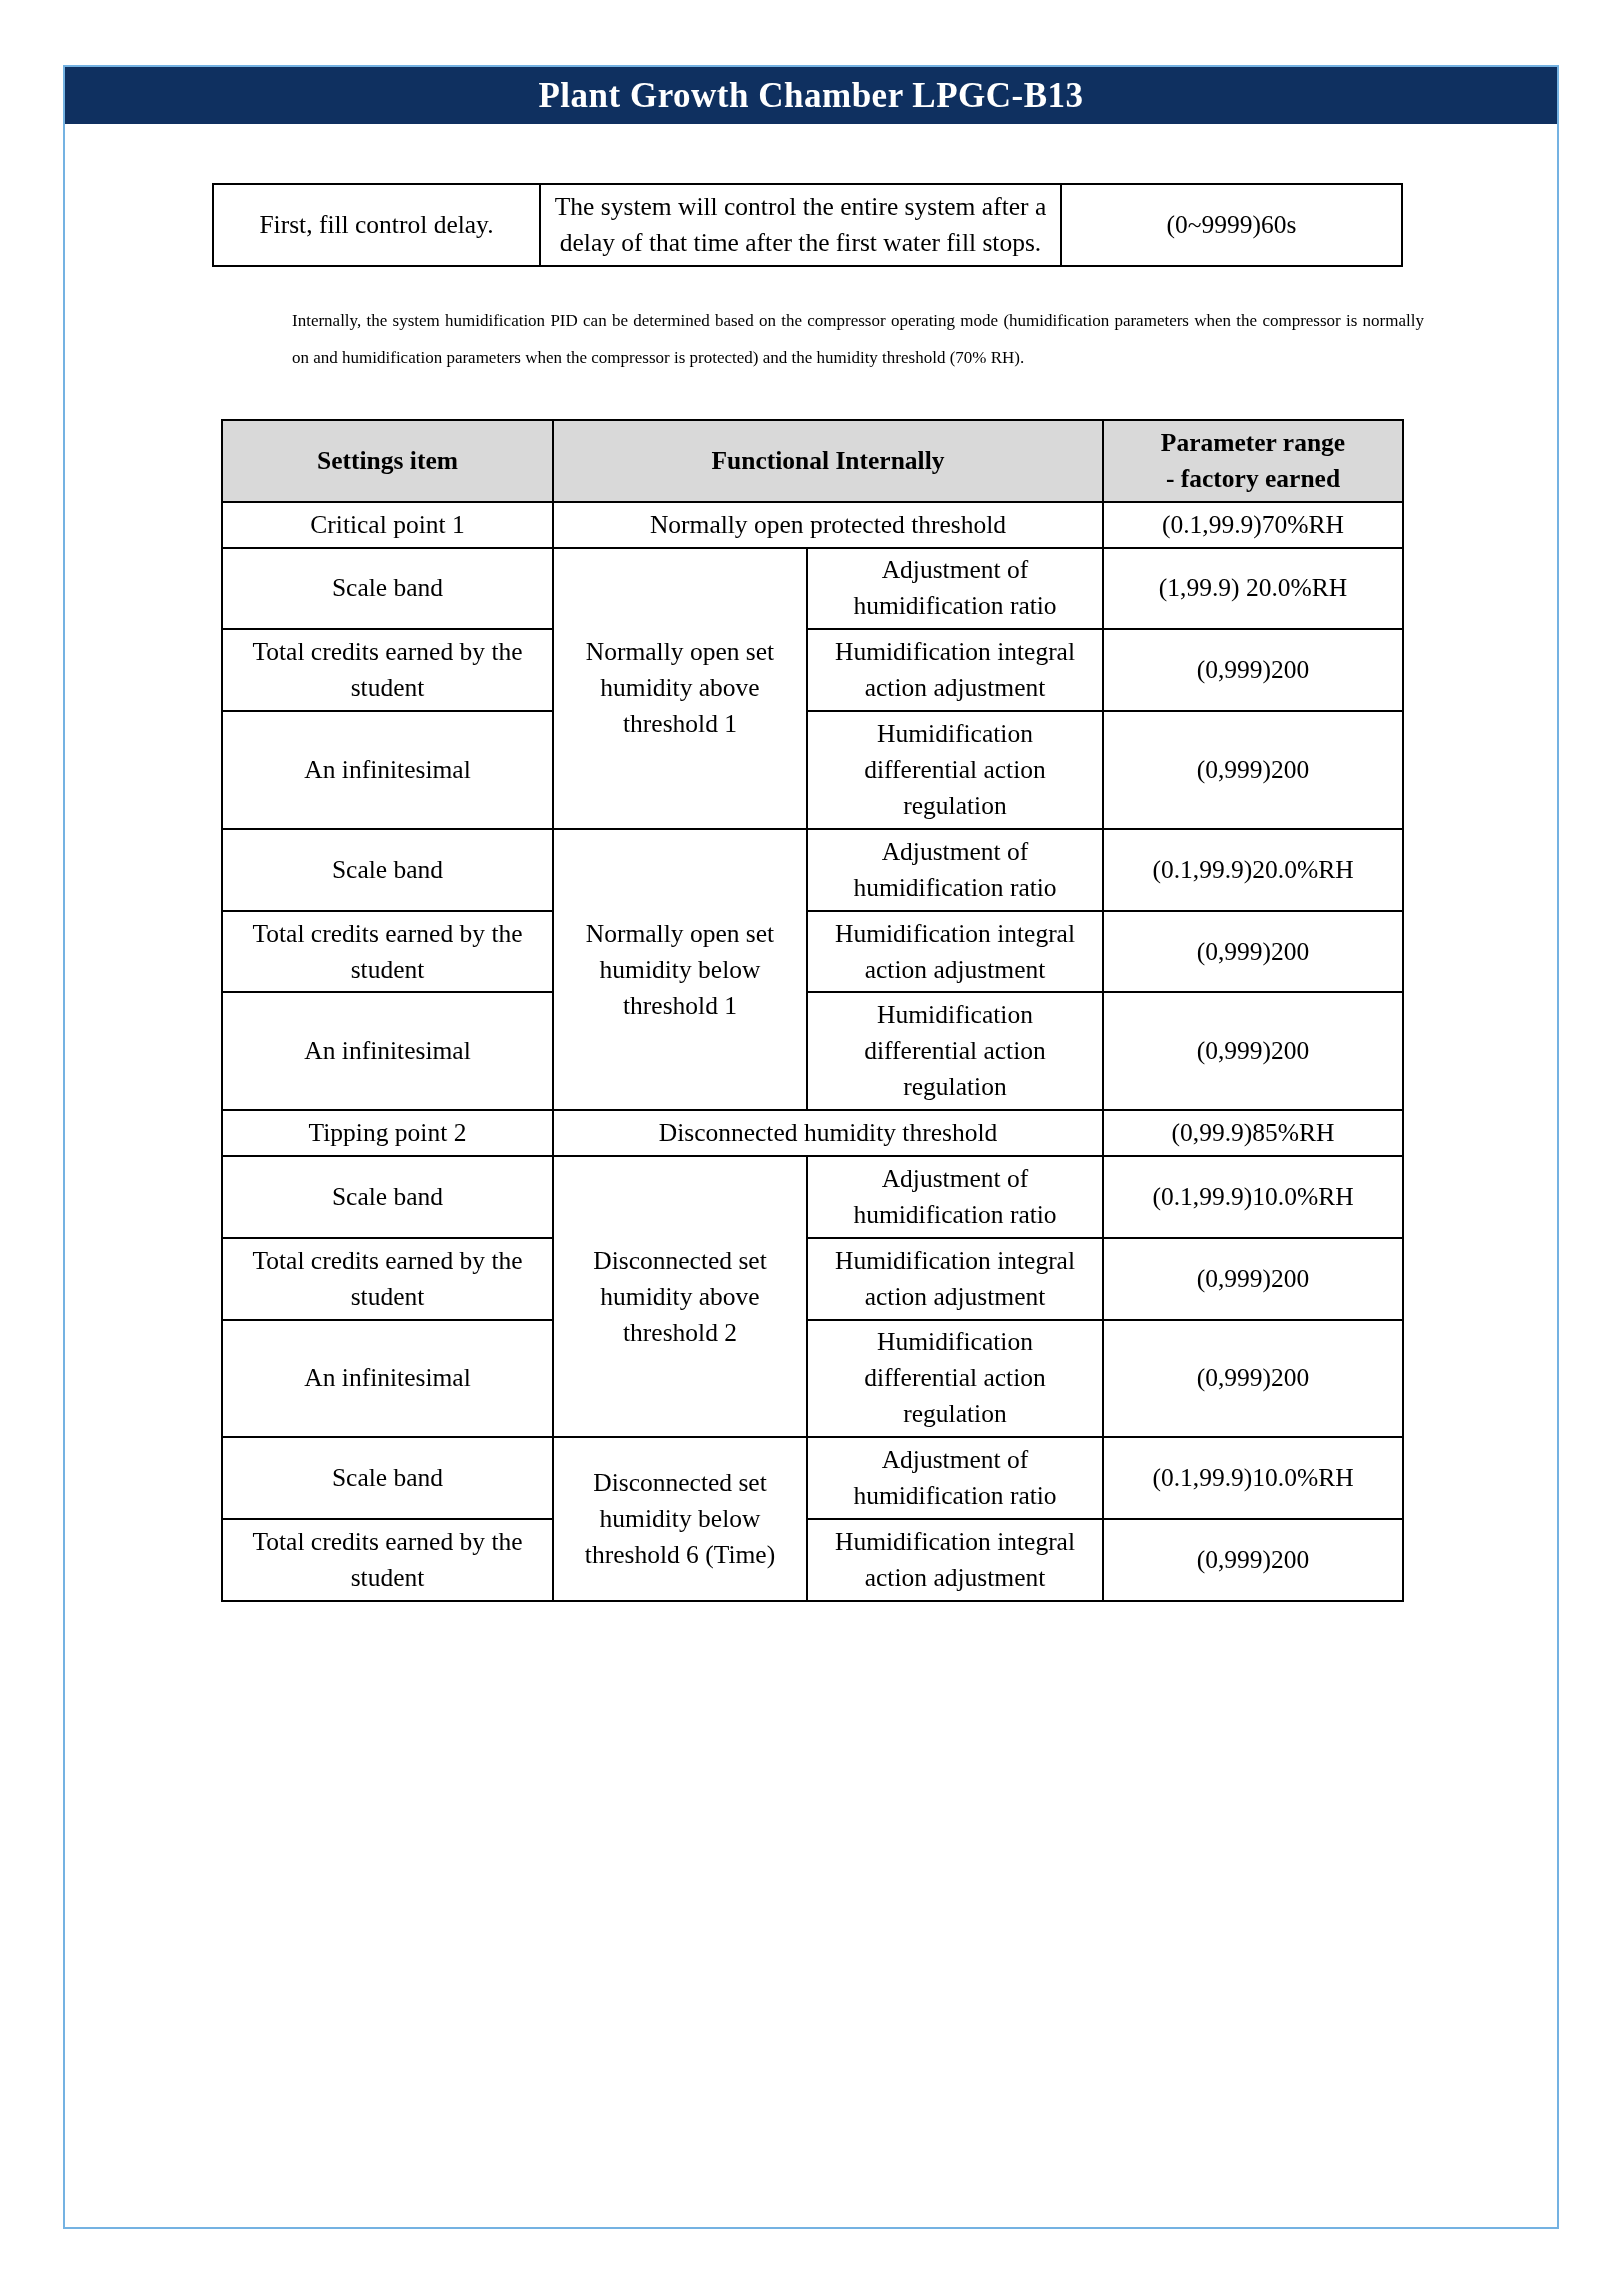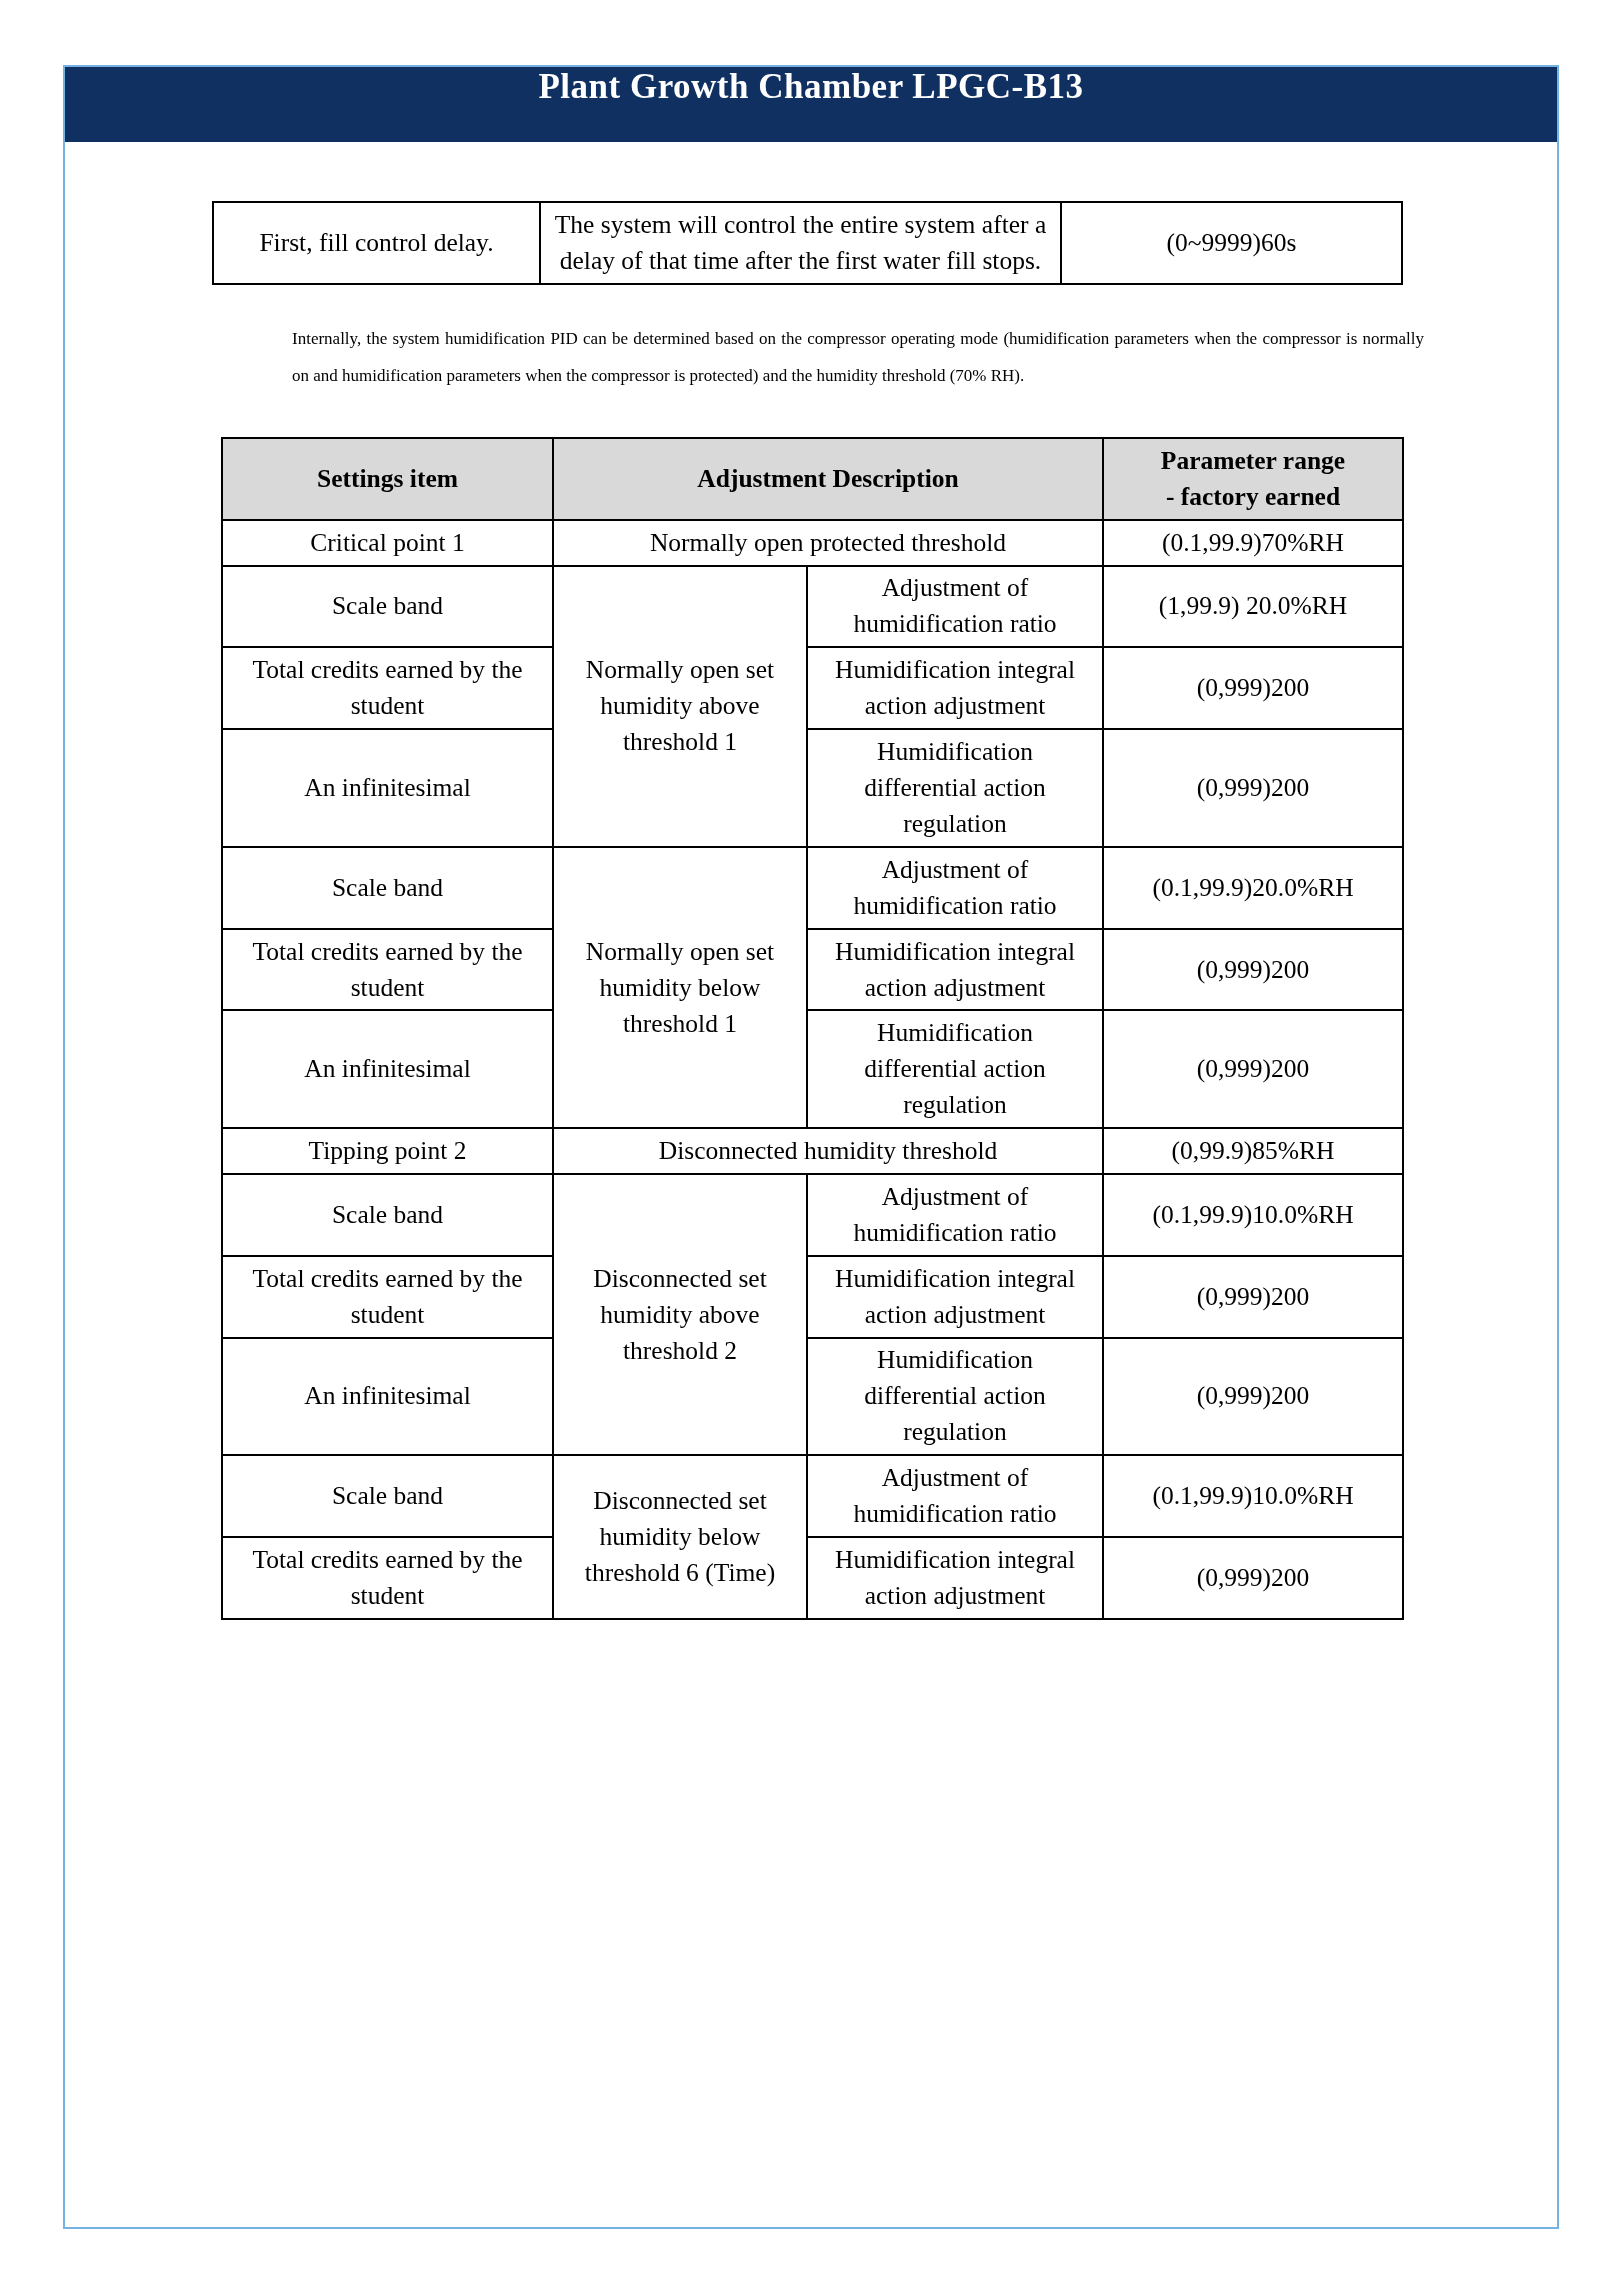--- a/index.html
+++ b/index.html
@@ -12,23 +12,24 @@
   }
   .page-frame {
     position: absolute;
     left: 63px; top: 65px;
     width: 1496px; height: 2164px;
     border: 2.9px solid #74b2e2;
     background: #ffffff;
   }
   .title-bar {
     width: 100%;
-    height: 75px;
+    height: 57px;
     background: #0f3060;
     display: flex;
+    align-items: center;
     justify-content: center;
   }
   .title-bar .page-title {
     color: #ffffff;
     font-weight: bold;
     font-size: 35px;
     letter-spacing: 0.5px;
   }
   table { border-collapse: collapse; table-layout: fixed; }
   td, th {
@@ -107,21 +108,21 @@
   <table class="settings-table">
     <colgroup>
         <col class="c1">
         <col class="c2a">
         <col class="c2b">
         <col class="c3">
       </colgroup>
     <thead>
       <tr>
         <th>Settings item</th>
-        <th colspan="2">Adjustment Description</th>
+        <th colspan="2">Functional Internally</th>
         <th class="two-line">
           <span>Parameter range</span>
           <span>- factory earned</span>
         </th>
       </tr>
     </thead>
     <tbody>
       <tr>
         <td>Critical point 1</td>
         <td colspan="2">Normally open protected threshold</td>

